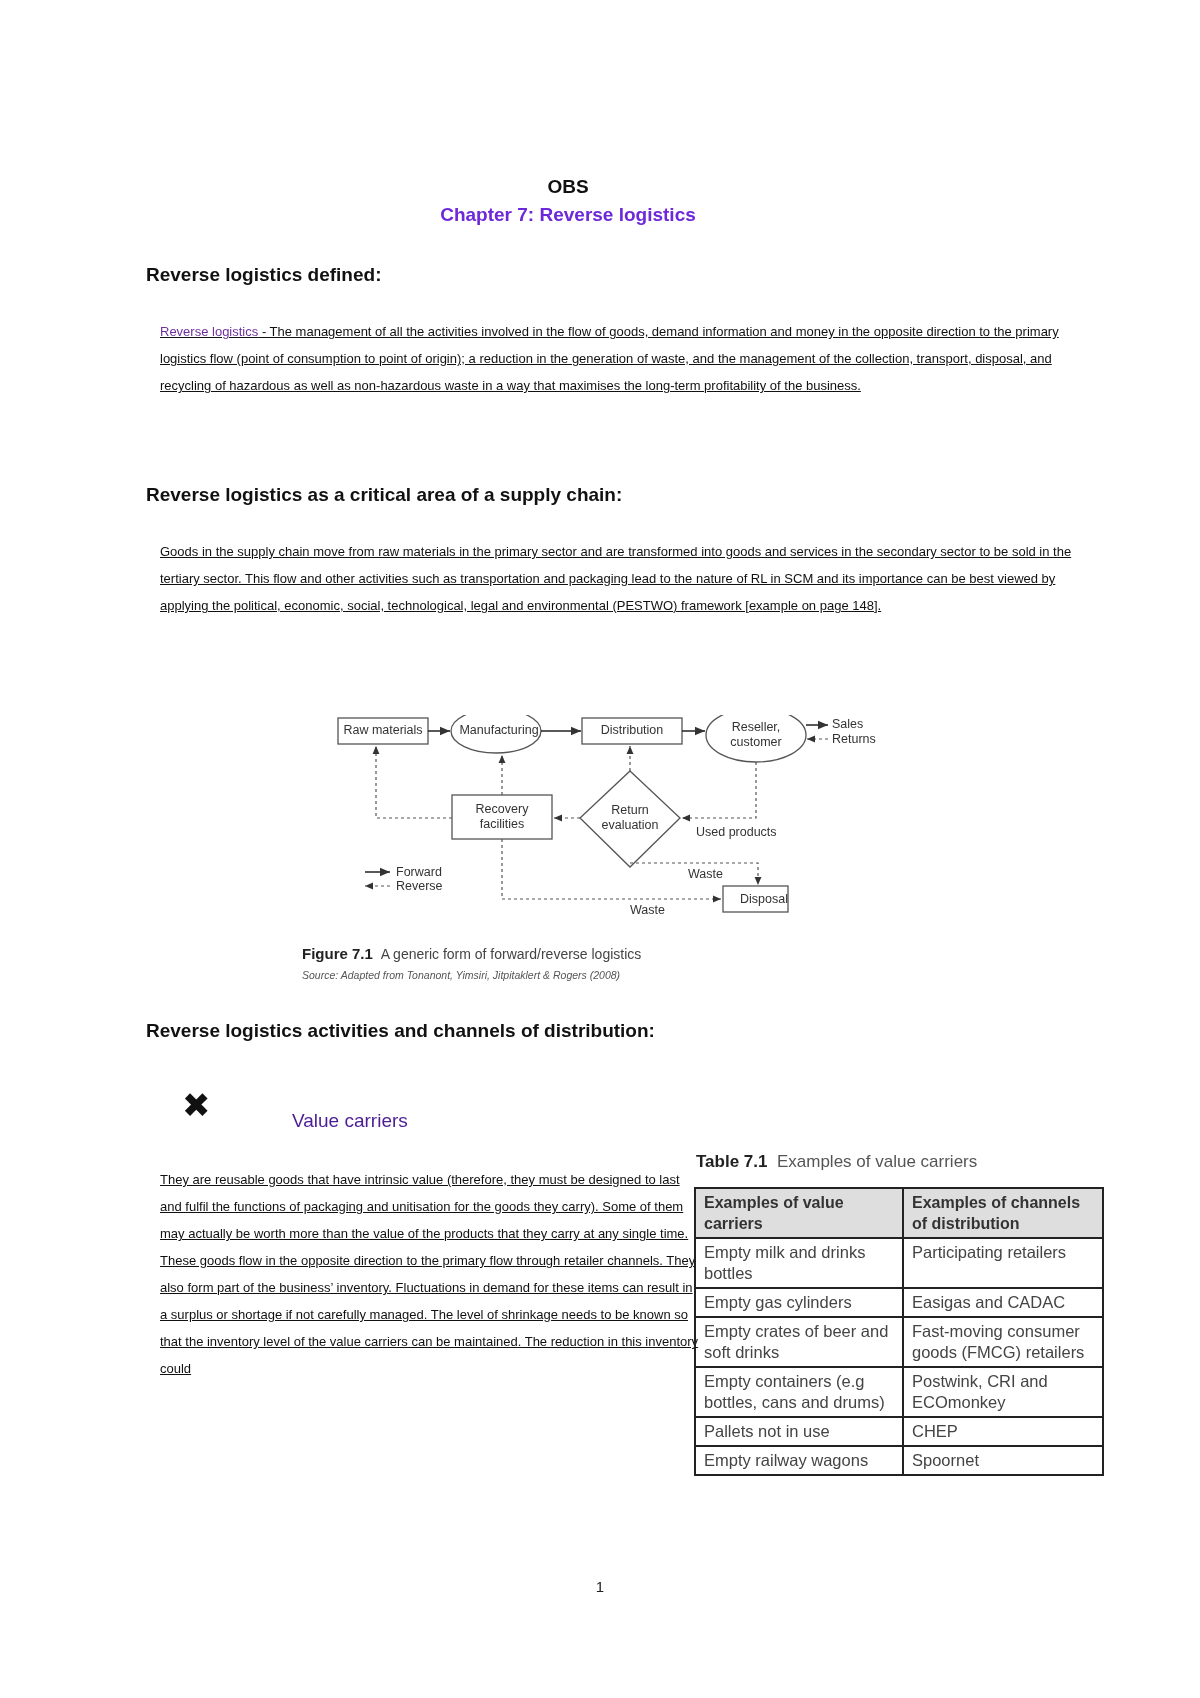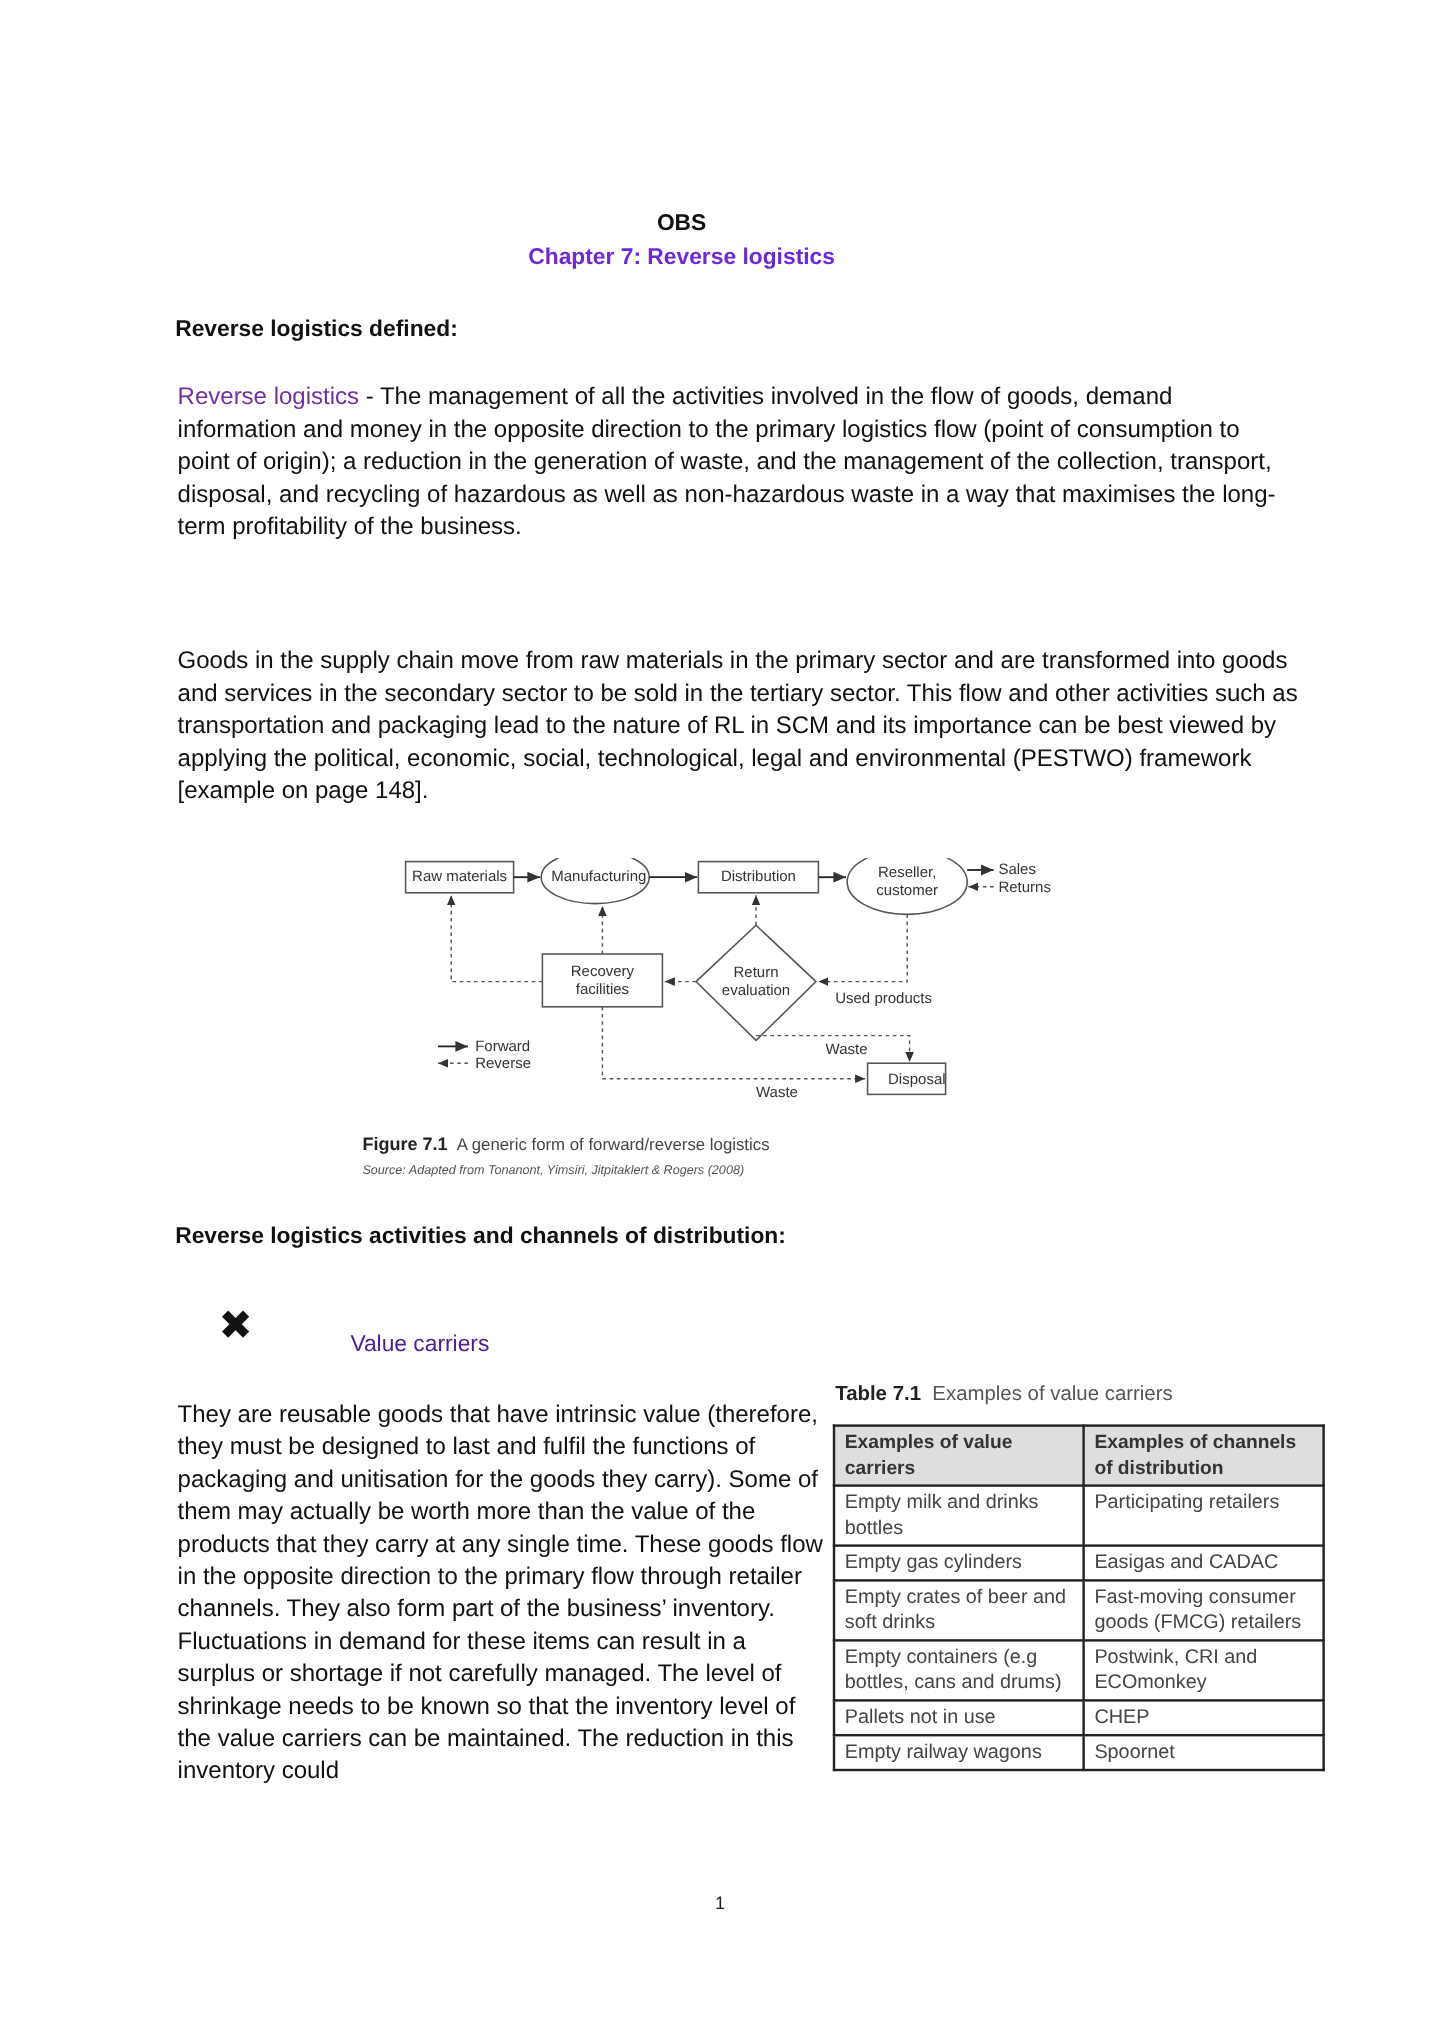--- a/index.html
+++ b/index.html
@@ -3,21 +3,21 @@
 <meta charset="utf-8">
 <style>
   html, body { margin:0; padding:0; background:#ffffff; }
   body { width:1200px; height:1698px; position:relative; overflow:hidden;
          font-family:"Liberation Sans", "DejaVu Sans", sans-serif; color:#111; }
   .page { position:absolute; left:0; top:0; width:1200px; height:1698px; }
   .c { position:absolute; left:0; width:1136px; text-align:center; }
   .doc-title { top:176px; font-size:19px; font-weight:bold; }
   .chapter-title { top:204px; font-size:19px; font-weight:bold; color:#6d28d9; }
   .h { position:absolute; left:146px; font-size:19px; font-weight:bold; }
-  .para { position:absolute; left:148px; font-size:20px; line-height:27px; margin:0; }
+  .para { position:absolute; left:160px; font-size:13px; line-height:27px; margin:0;text-decoration:underline; }
   .para span.term { color:#7030a0; }
   #h1 { top:264px; }
   #p1 { top:318px; width:920px; }
   #h2 { top:484px; }
   #p2 { top:538px; width:940px; }
   #h3 { top:1020px; }
   .bullet-x { position:absolute; left:182px; top:1088px; font-size:34px; font-weight:bold; line-height:34px; }
   .sub-head { position:absolute; left:292px; top:1110px; font-size:19px; color:#4c1d95; }
   #p3 { top:1166px; width:540px; }
 
@@ -44,20 +44,21 @@
 <body>
 
 <div class="page">
 
   <div class="c doc-title">OBS</div>
   <div class="c chapter-title">Chapter 7: Reverse logistics</div>
 
   <div class="h" id="h1">Reverse logistics defined:</div>
   <p class="para" id="p1"><span class="term">Reverse logistics</span><span> - The management of all the activities involved in the flow of goods, demand information and money in the opposite direction to the primary logistics flow (point of consumption to point of origin); a reduction in the generation of waste, and the management of the collection, transport, disposal, and recycling of hazardous as well as non-hazardous waste in a way that maximises the long-term profitability of the business.</span></p>
 
+  <div class="h" id="h2">Reverse logistics as a critical area of a supply chain:</div>
   <p class="para" id="p2">Goods in the supply chain move from raw materials in the primary sector and are transformed into goods and services in the secondary sector to be sold in the tertiary sector. This flow and other activities such as transportation and packaging lead to the nature of RL in SCM and its importance can be best viewed by applying the political, economic, social, technological, legal and environmental (PESTWO) framework [example on page 148].</p>
 
   <div class="diagram">
     <svg width="590" height="215" viewBox="0 0 590 215">
       <defs>
         <marker id="ah" markerWidth="8" markerHeight="8" refX="7" refY="4" orient="auto">
           <path d="M0,1 L7,4 L0,7 z" fill="#333"></path>
         </marker>
       </defs>
       <g fill="#fff" stroke="#555" stroke-width="1.3">

